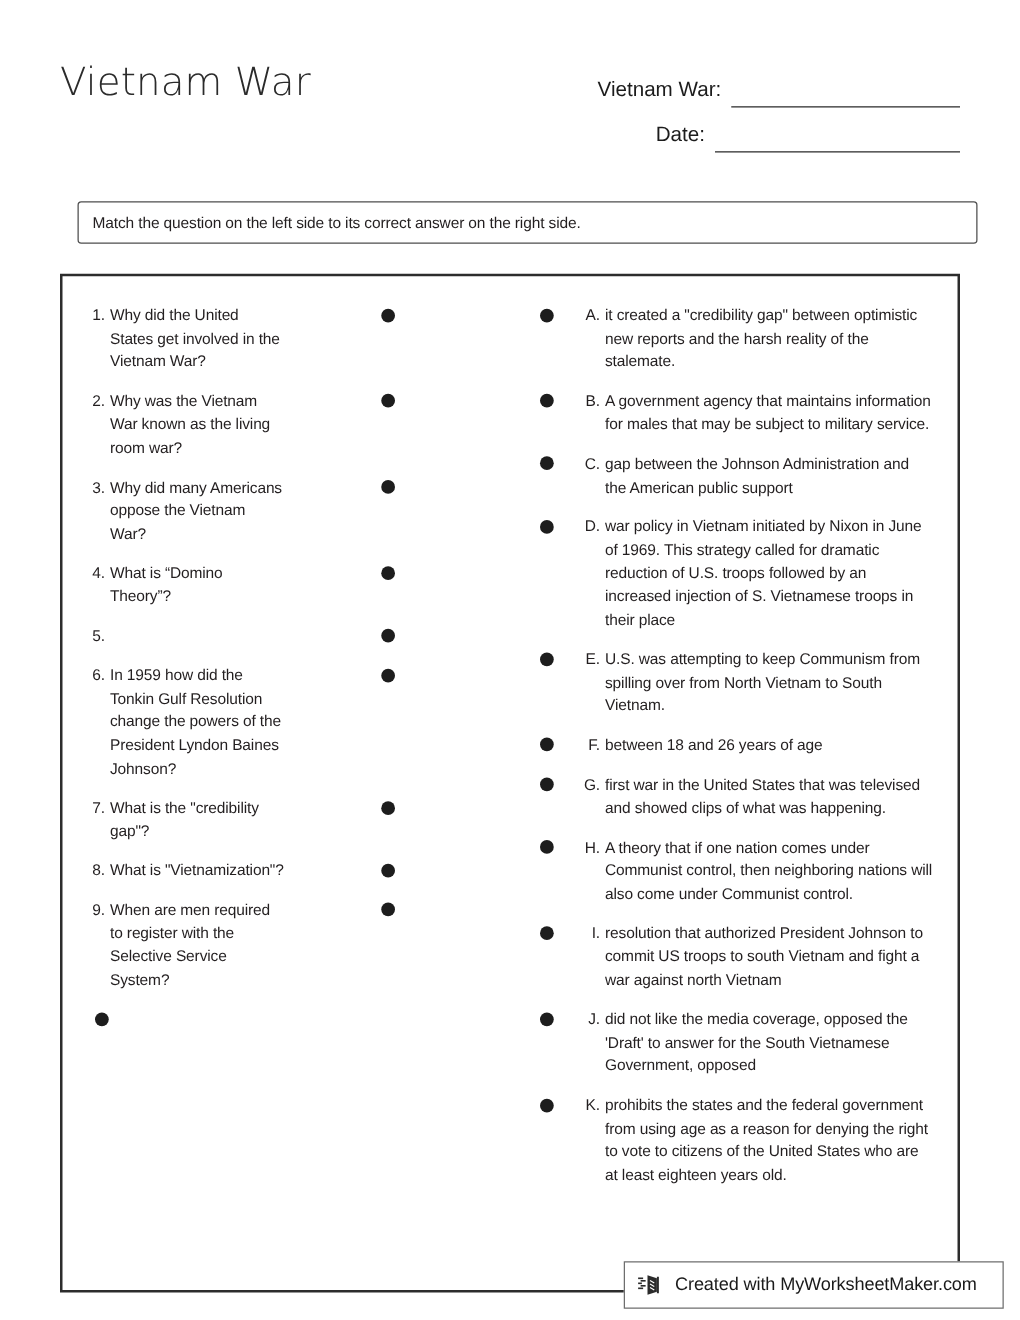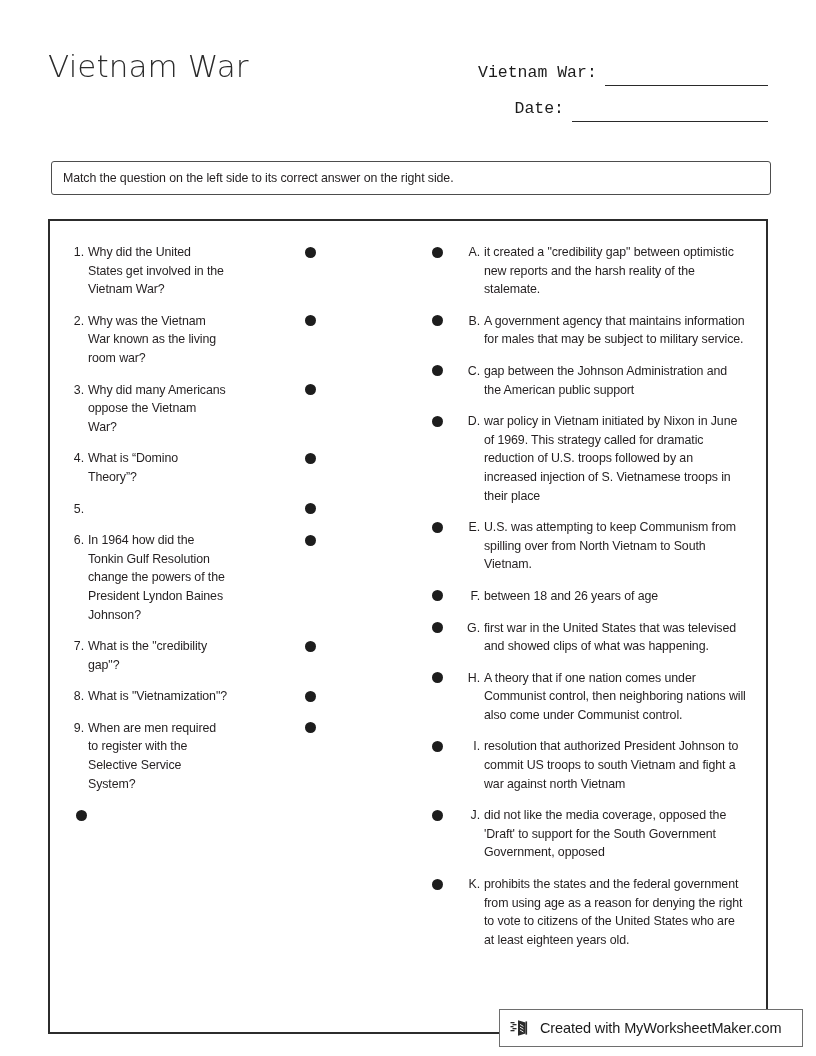--- a/index.html
+++ b/index.html
@@ -47,38 +47,38 @@
     top: 4px;
     width: 322px;
   }
   .meta-row {
     display: flex;
     align-items: flex-end;
     justify-content: flex-end;
     height: 36px;
   }
   .meta-label {
-    font-family: Liberation Mono, monospace;
+    font-family: Liberation Sans, sans-serif;
     font-size: 16.5px;
     color: #1c1c1c;
     padding-right: 8px;
     padding-bottom: 4px;
     white-space: nowrap;
     margin-left: 32px;
   }
   .meta-line {
     width: 196px;
     border-bottom: 1.3px solid #2a2a2a;
     height: 24px;
   }
 
   
   .instruction-box {
     position: absolute;
-    left: 51px;
+    left: 62px;
     top: 161px;
     width: 720px;
     height: 34px;
     border: 1.4px solid #4d4d4d;
     border-radius: 3px;
     box-sizing: border-box;
     display: flex;
     align-items: center;
   }
   .instruction-text {
@@ -240,21 +240,21 @@
           </div>
           <div class="item">
             <div class="item-text">
               <span class="marker">5.</span>
             </div>
             <span class="dot"></span>
           </div>
           <div class="item">
             <div class="item-text">
               <span class="marker">6.</span>
-              <span class="body-text">In 1964 how did the Tonkin Gulf Resolution change the powers of the President Lyndon Baines Johnson?</span>
+              <span class="body-text">In 1959 how did the Tonkin Gulf Resolution change the powers of the President Lyndon Baines Johnson?</span>
             </div>
             <span class="dot"></span>
           </div>
           <div class="item">
             <div class="item-text">
               <span class="marker">7.</span>
               <span class="body-text">What is the "credibility gap"?</span>
             </div>
             <span class="dot"></span>
           </div>
@@ -337,21 +337,21 @@
             <span class="dot"></span>
             <div class="item-text">
               <span class="marker">I.</span>
               <span class="body-text">resolution that authorized President Johnson to commit US troops to south Vietnam and fight a war against north Vietnam</span>
             </div>
           </div>
           <div class="item">
             <span class="dot"></span>
             <div class="item-text">
               <span class="marker">J.</span>
-              <span class="body-text">did not like the media coverage, opposed the 'Draft' to support for the South Government Government, opposed</span>
+              <span class="body-text">did not like the media coverage, opposed the 'Draft' to answer for the South Vietnamese Government, opposed</span>
             </div>
           </div>
           <div class="item">
             <span class="dot"></span>
             <div class="item-text">
               <span class="marker">K.</span>
               <span class="body-text">prohibits the states and the federal government from using age as a reason for denying the right to vote to citizens of the United States who are at least eighteen years old.</span>
             </div>
           </div>
         </div>

